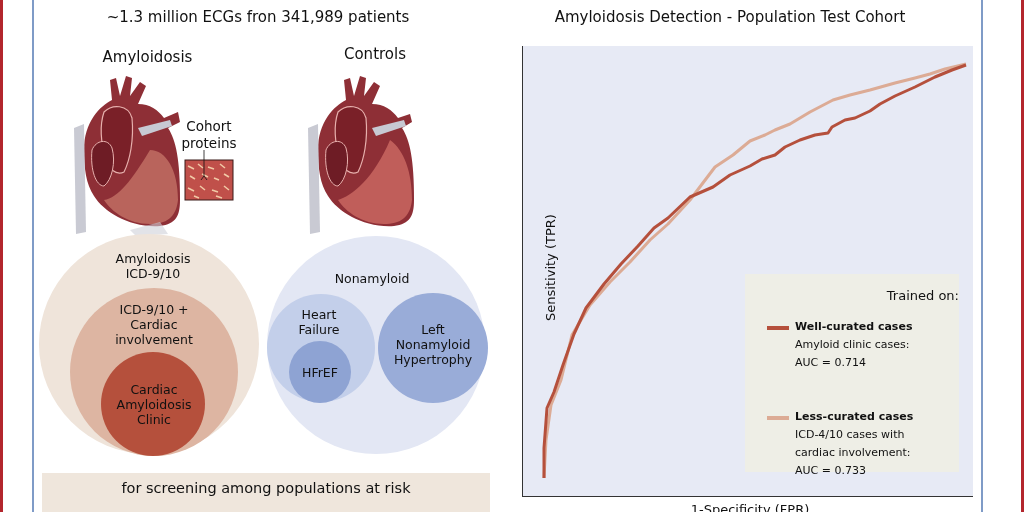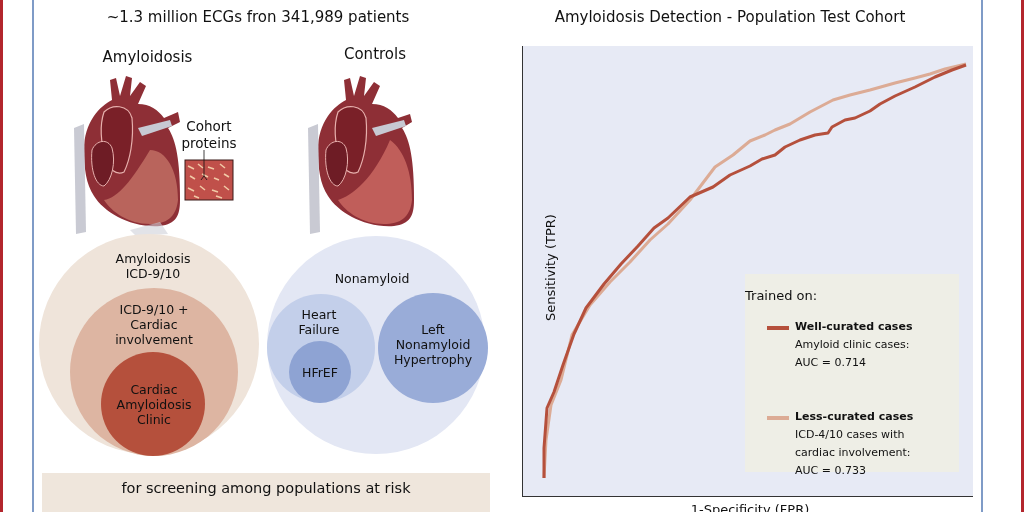--- a/index.html
+++ b/index.html
@@ -10,21 +10,21 @@
   .border-red-right { left:1021px; top:0; width:3px; height:512px; background:#b3262d; }
   .border-blue-left { left:32px; top:0; width:2px; height:512px; background:#7f9bc7; }
   .border-blue-right { left:981px; top:0; width:2px; height:512px; background:#7f9bc7; }
   .title { font-size:15px; text-align:center; white-space:nowrap; }
   .lbl { font-size:15px; text-align:center; white-space:nowrap; }
   .ctext { position:absolute; text-align:center; font-size:12.5px; line-height:15px; white-space:nowrap; transform:translateX(-50%); }
   .banner { left:42px; top:473px; width:448px; height:45px; background:#efe6dc; }
   .banner-text { width:100%; text-align:center; font-size:14.5px; line-height:19px; padding-top:6px; }
   .plot { left:522px; top:46px; width:451px; height:451px; background:#e7eaf5; border-left:1.5px solid #333; border-bottom:1.5px solid #333; box-sizing:border-box; }
   .legend { left:745px; top:274px; width:214px; height:198px; background:#eeeee6; }
-  .legend-title { position:absolute; top:14px; width:100%; text-align:left; font-size:13px; }
+  .legend-title { position:absolute; top:14px; width:100%; text-align:right; font-size:13px; }
   .leg-item { position:absolute; left:22px; font-size:11px; line-height:18px; }
   .leg-swatch { position:absolute; left:0; top:8px; width:22px; height:4px; }
   .leg-text { margin-left:28px; }
   .leg-bold { font-weight:bold; }
   .ylabel { left:470px; top:260px; width:160px; font-size:13px; text-align:center; transform:rotate(-90deg); transform-origin:center; }
   .xlabel { left:620px; top:502px; width:260px; font-size:13px; text-align:center; }
 </style>
 </head>
 <body>
 

